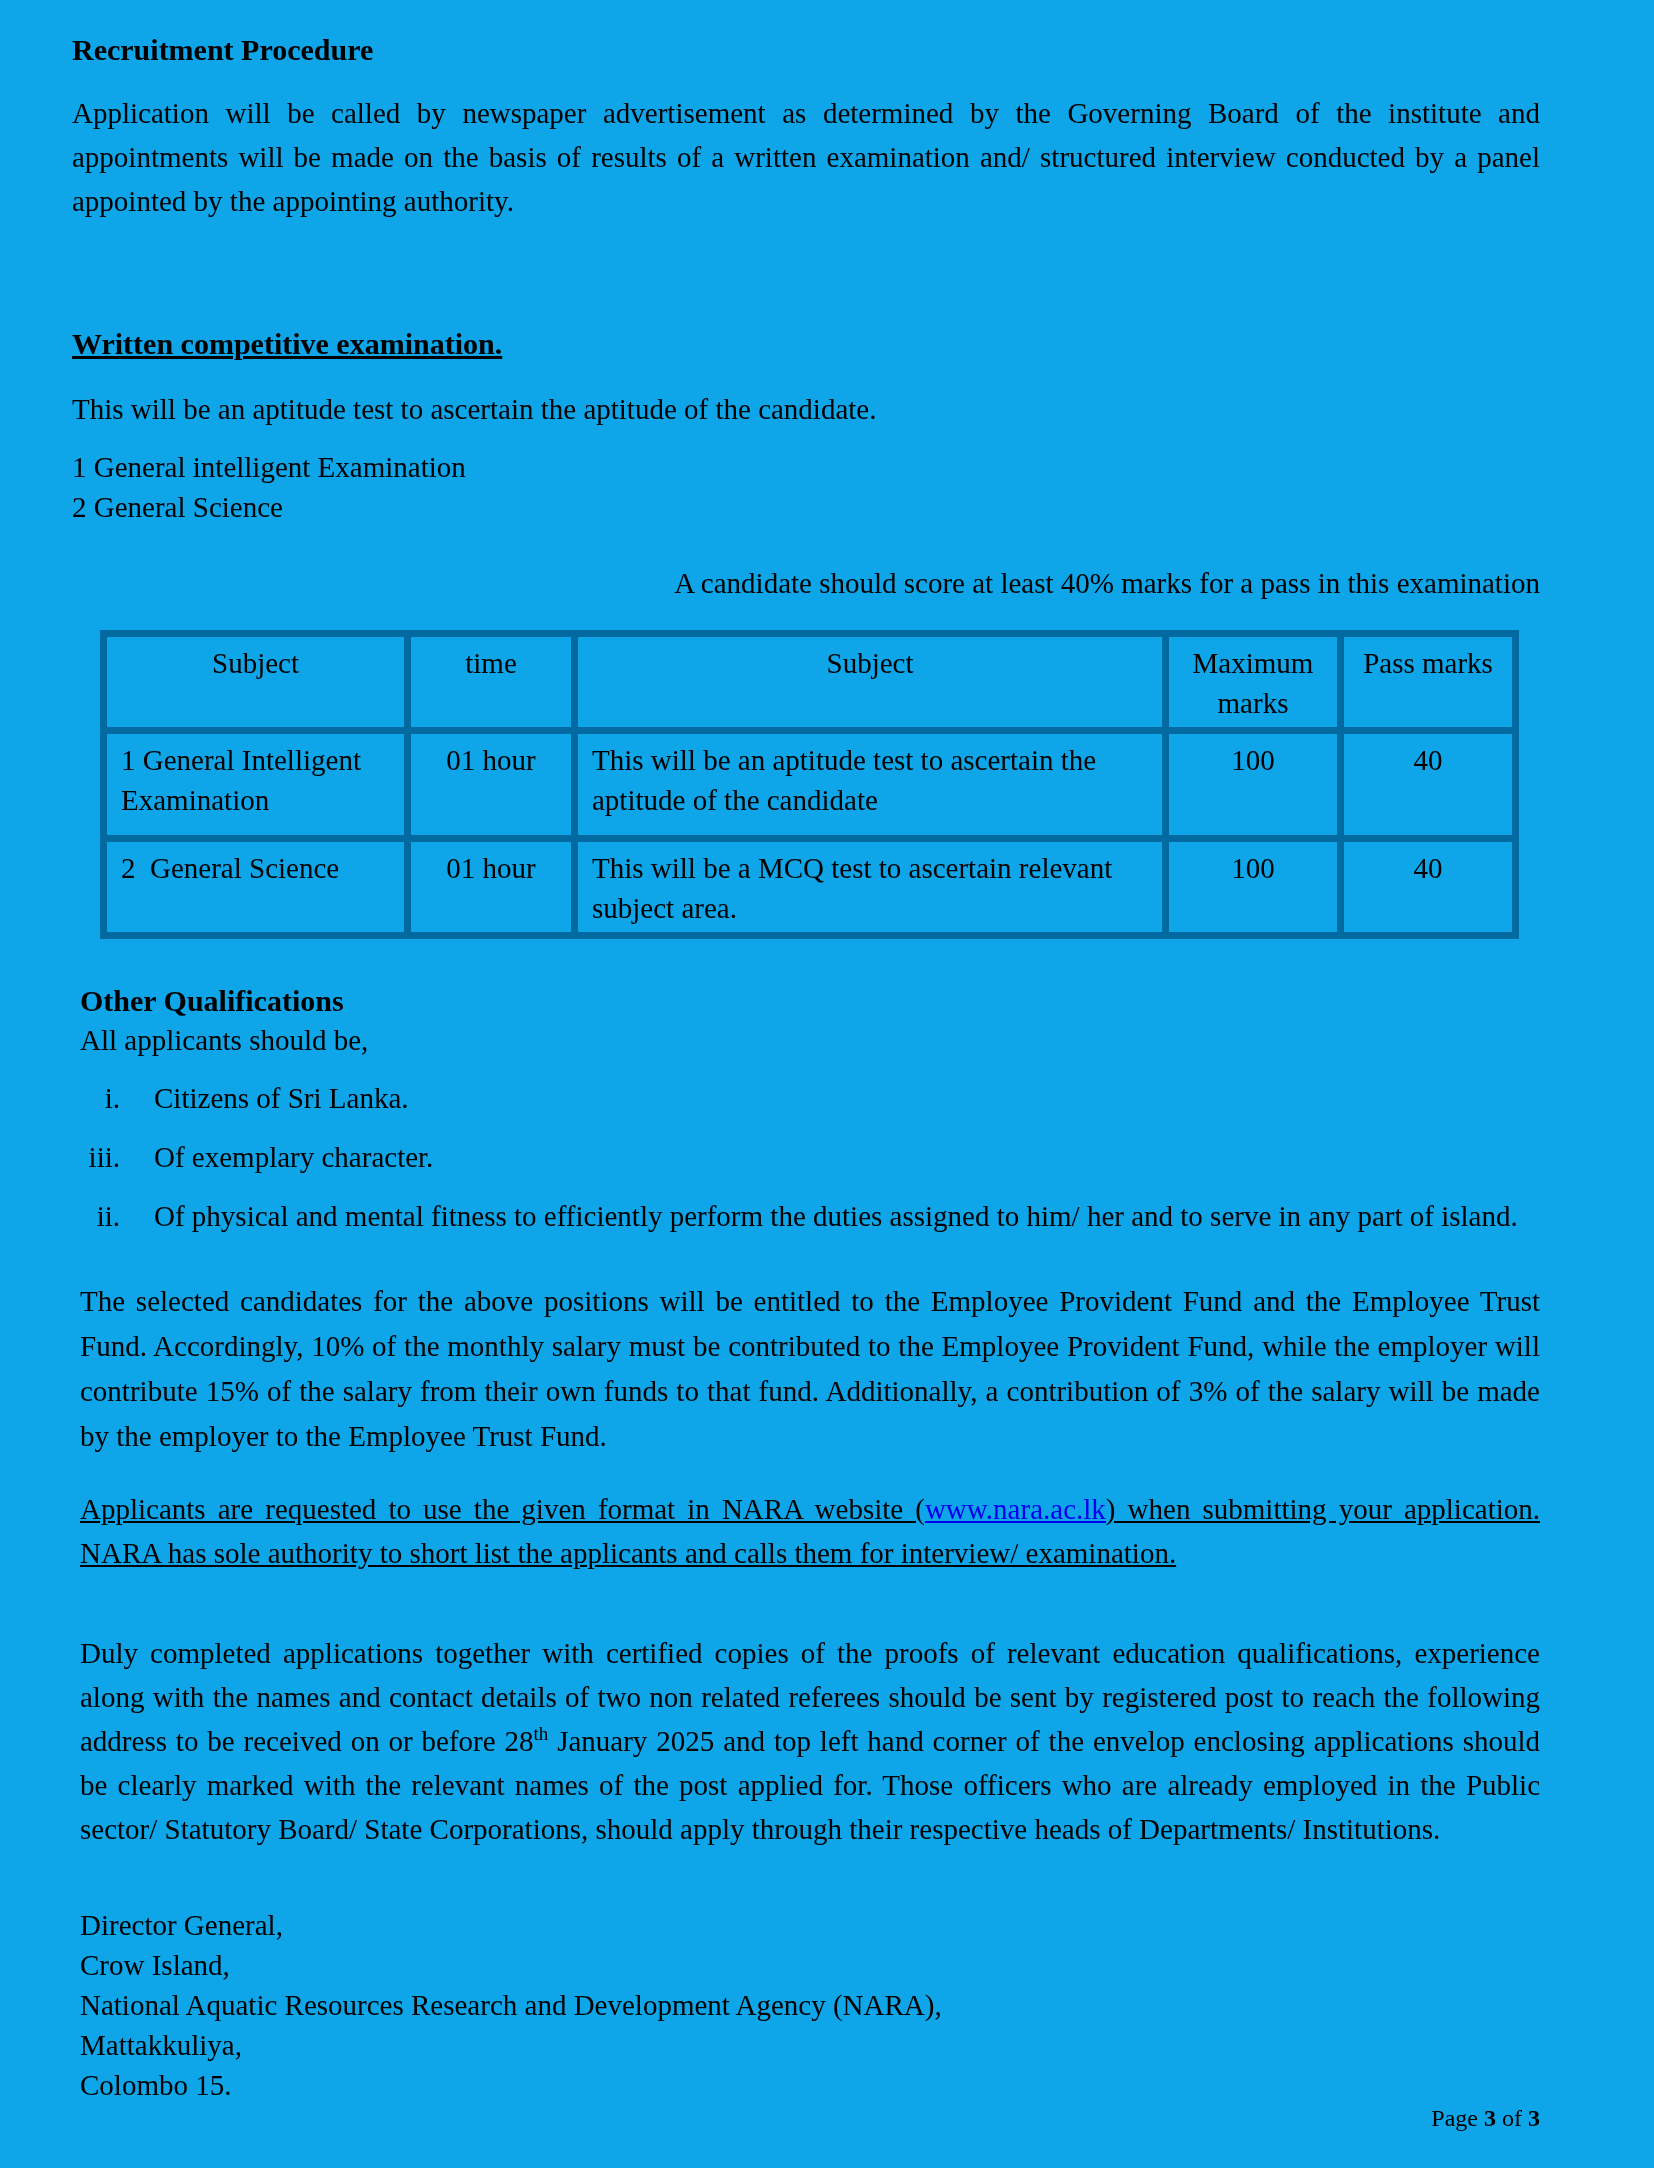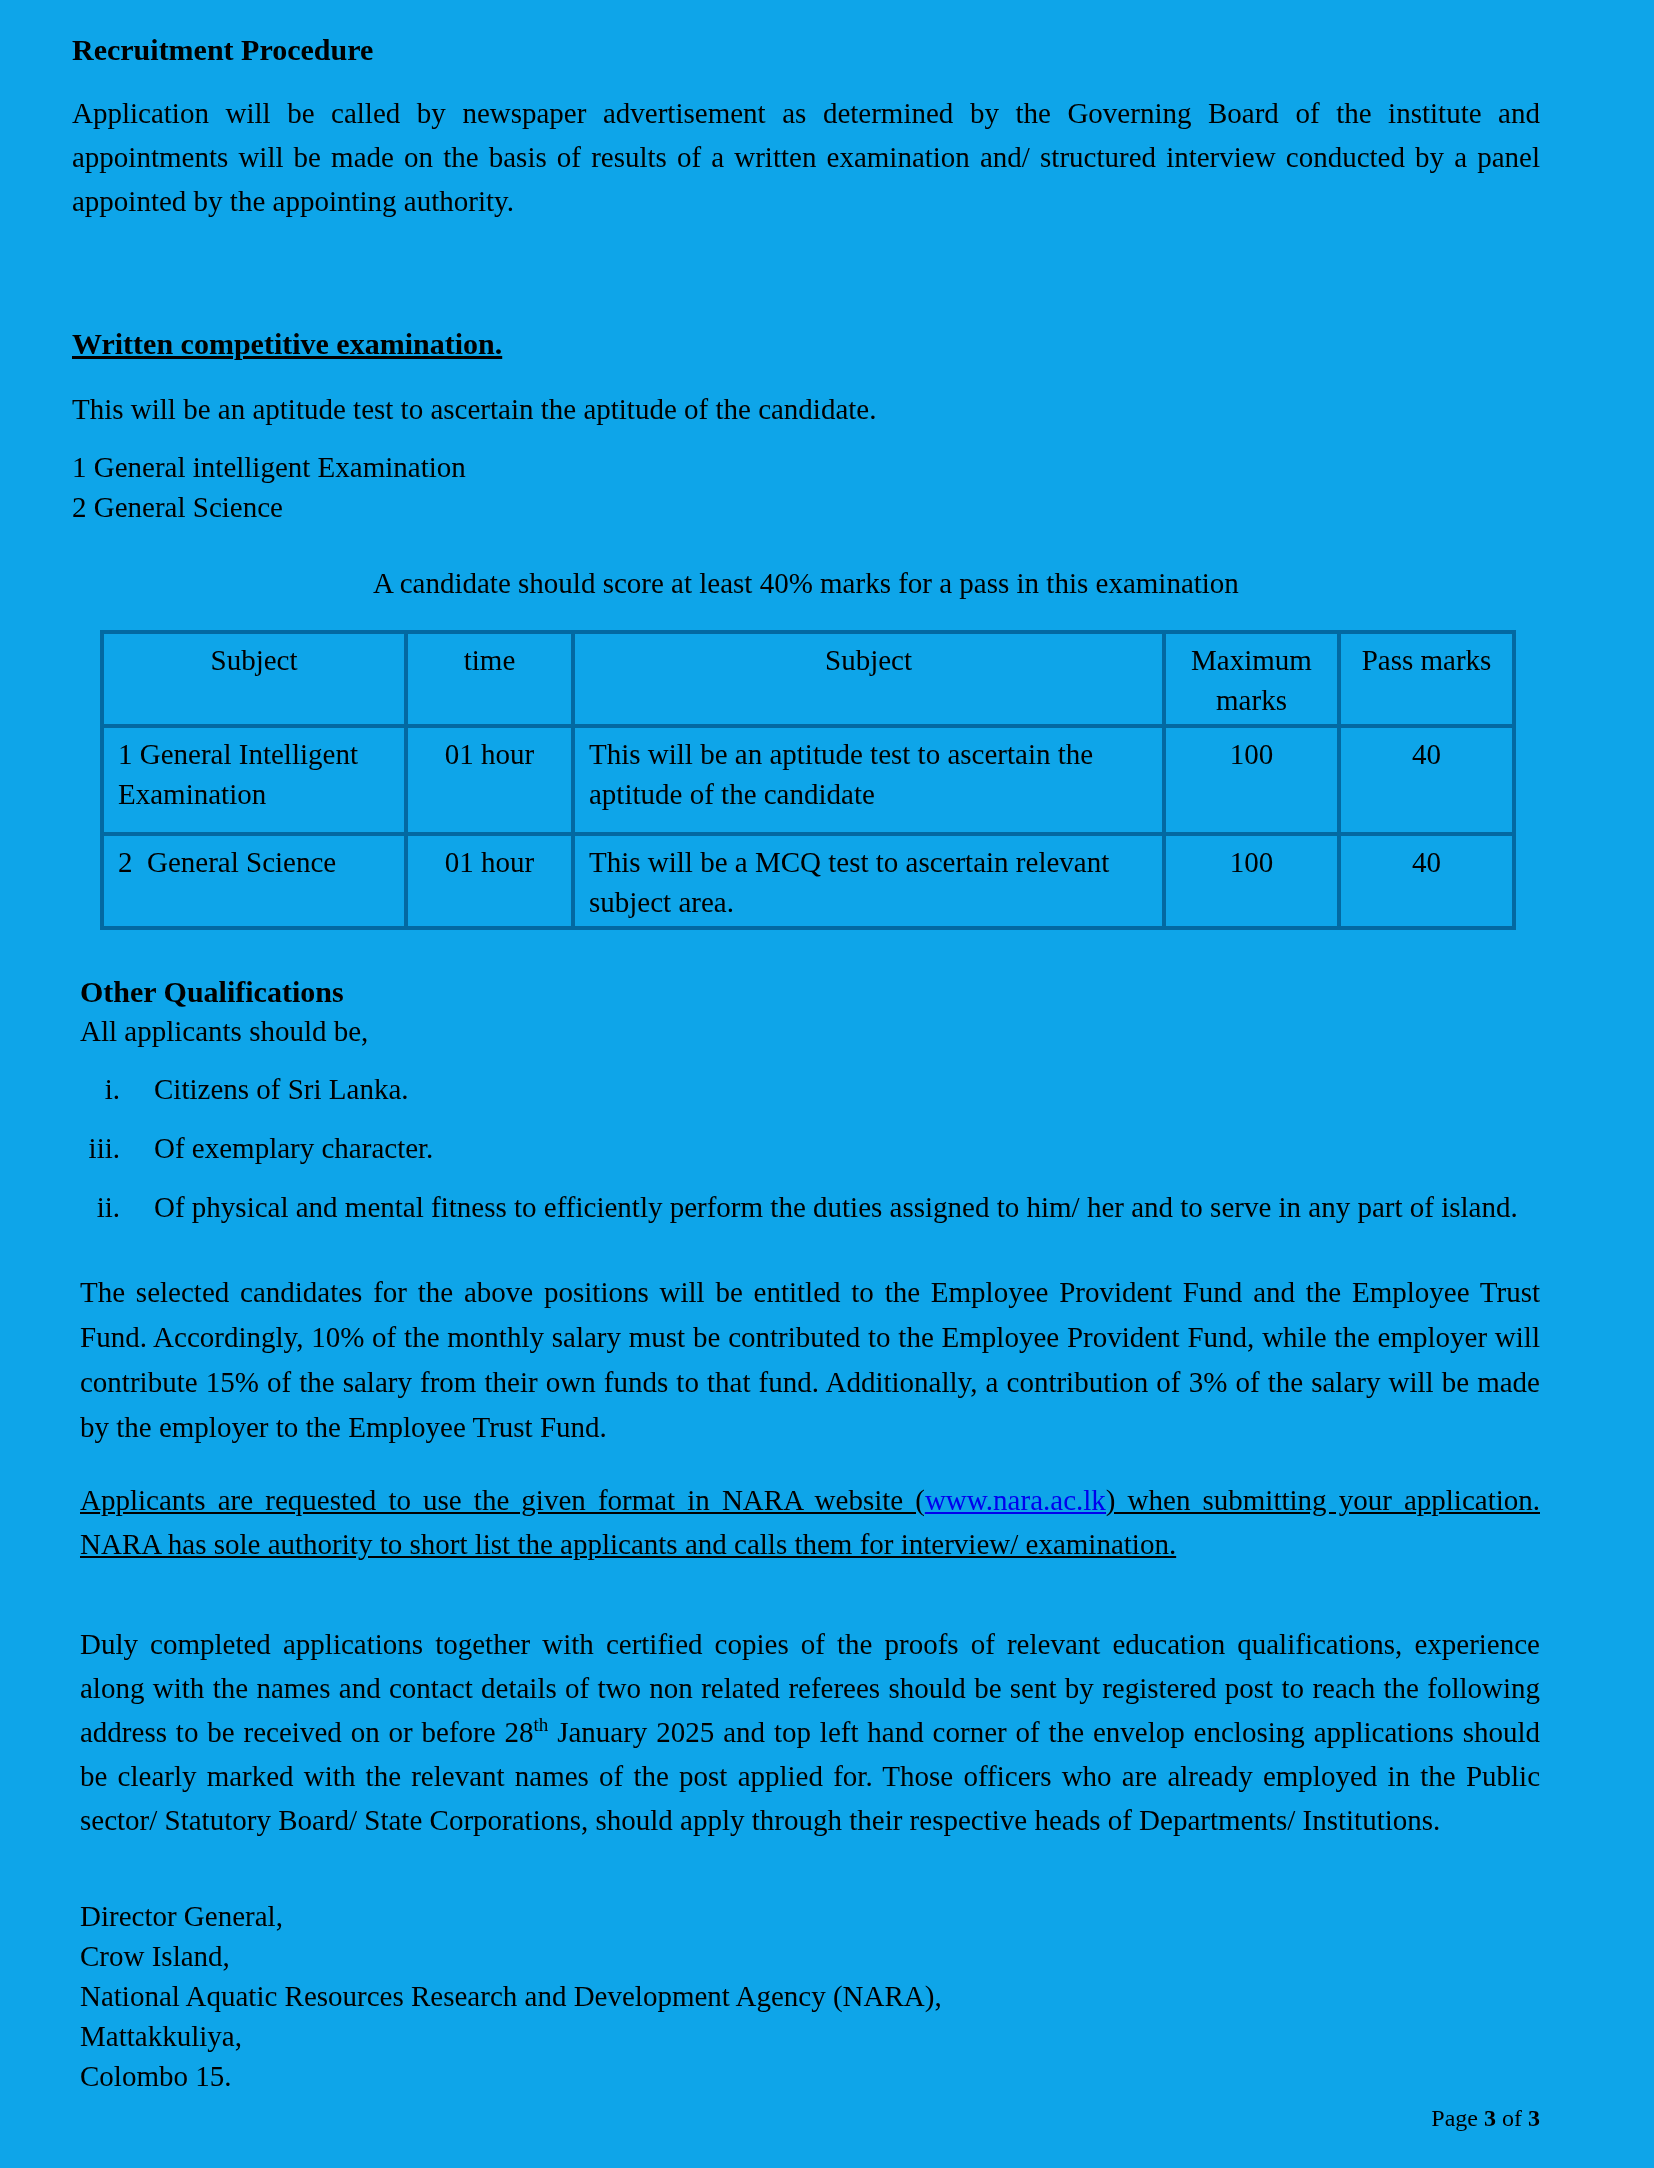--- a/index.html
+++ b/index.html
@@ -12,29 +12,29 @@
     font-family:"Liberation Serif","DejaVu Serif",serif;
     color:#000000;
     font-size:29px;
   }
   h1,h2{font-size:30px;margin:0;font-weight:bold;}
   .para{margin:0;line-height:44px;text-align:justify;}
   .mt-intro{margin-top:24px;}
   .h2-exam{margin-top:104px;text-decoration:underline;}
   .exam-intro{margin-top:26px;text-align:left;}
   .exam-list{margin-top:16px;line-height:40px;}
-  .pass-note{margin-top:34px;text-align:center;}
+  .pass-note{margin-top:34px;text-align:right;}
   table.exam{
     border-collapse:collapse;
     margin-top:25px;margin-left:28px;
     width:1412px;
     table-layout:fixed;
   }
   table.exam th, table.exam td{
-    border:4px solid #0369a1;
+    border:7px solid #0369a1;
     padding:6px 14px 4px 14px;
     vertical-align:top;
     font-weight:normal;
     line-height:40px;
     box-sizing:border-box;
   }
   table.exam thead th{border-bottom-width:4px;text-align:center;height:90px;}
   table.exam tbody tr.r1 td{height:108px;border-bottom-width:4px;}
   table.exam tbody tr.r2 td{height:72px;}
   td.c,th.c{text-align:center;}

